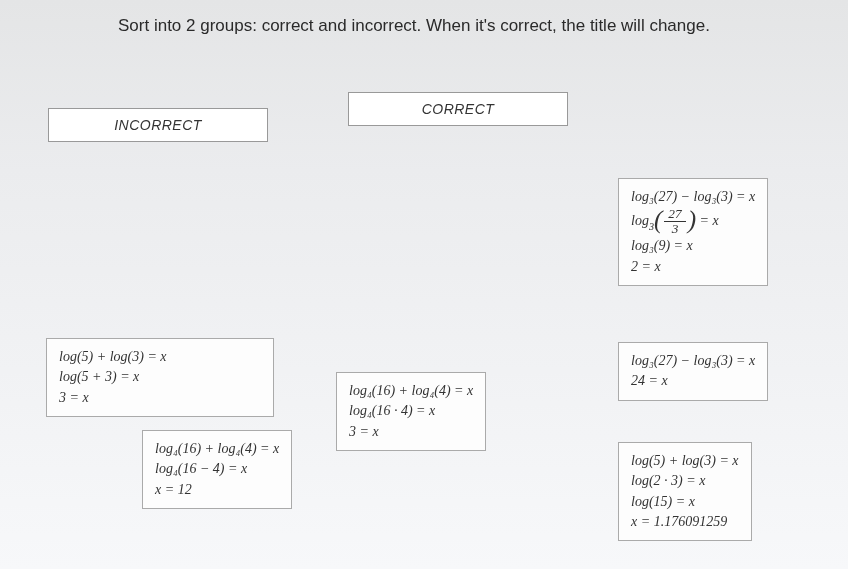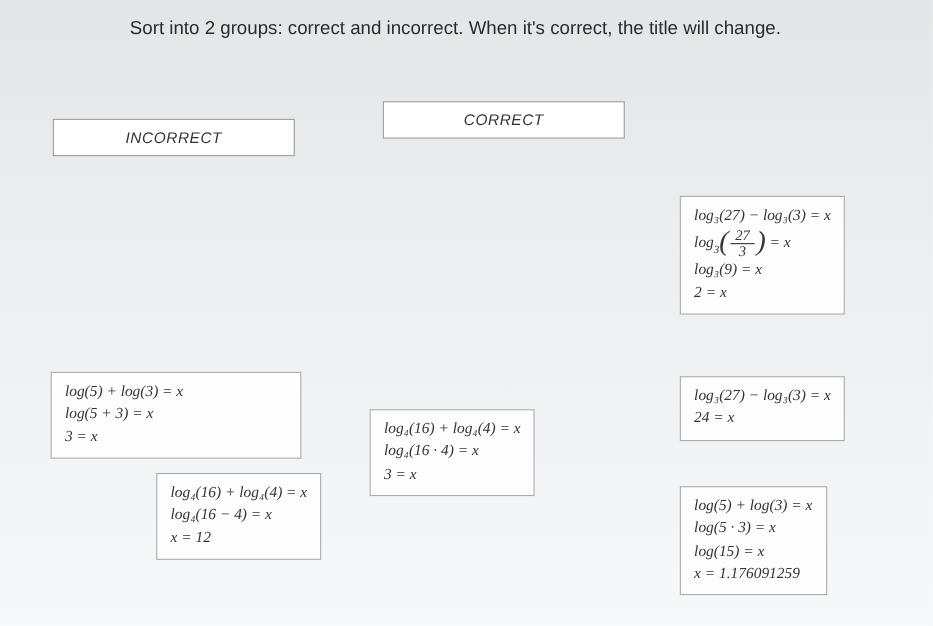--- a/index.html
+++ b/index.html
@@ -116,16 +116,16 @@
 </div>
 
 <div class="card card-e">
   <div>log₄(16) + log₄(4) = x</div>
   <div>log₄(16 − 4) = x</div>
   <div>x = 12</div>
 </div>
 
 <div class="card card-f">
   <div>log(5) + log(3) = x</div>
-  <div>log(5 · 3) = x</div>
+  <div>log(2 · 3) = x</div>
   <div>log(15) = x</div>
   <div>x = 1.176091259</div>
 </div>
 
 </body></html>

